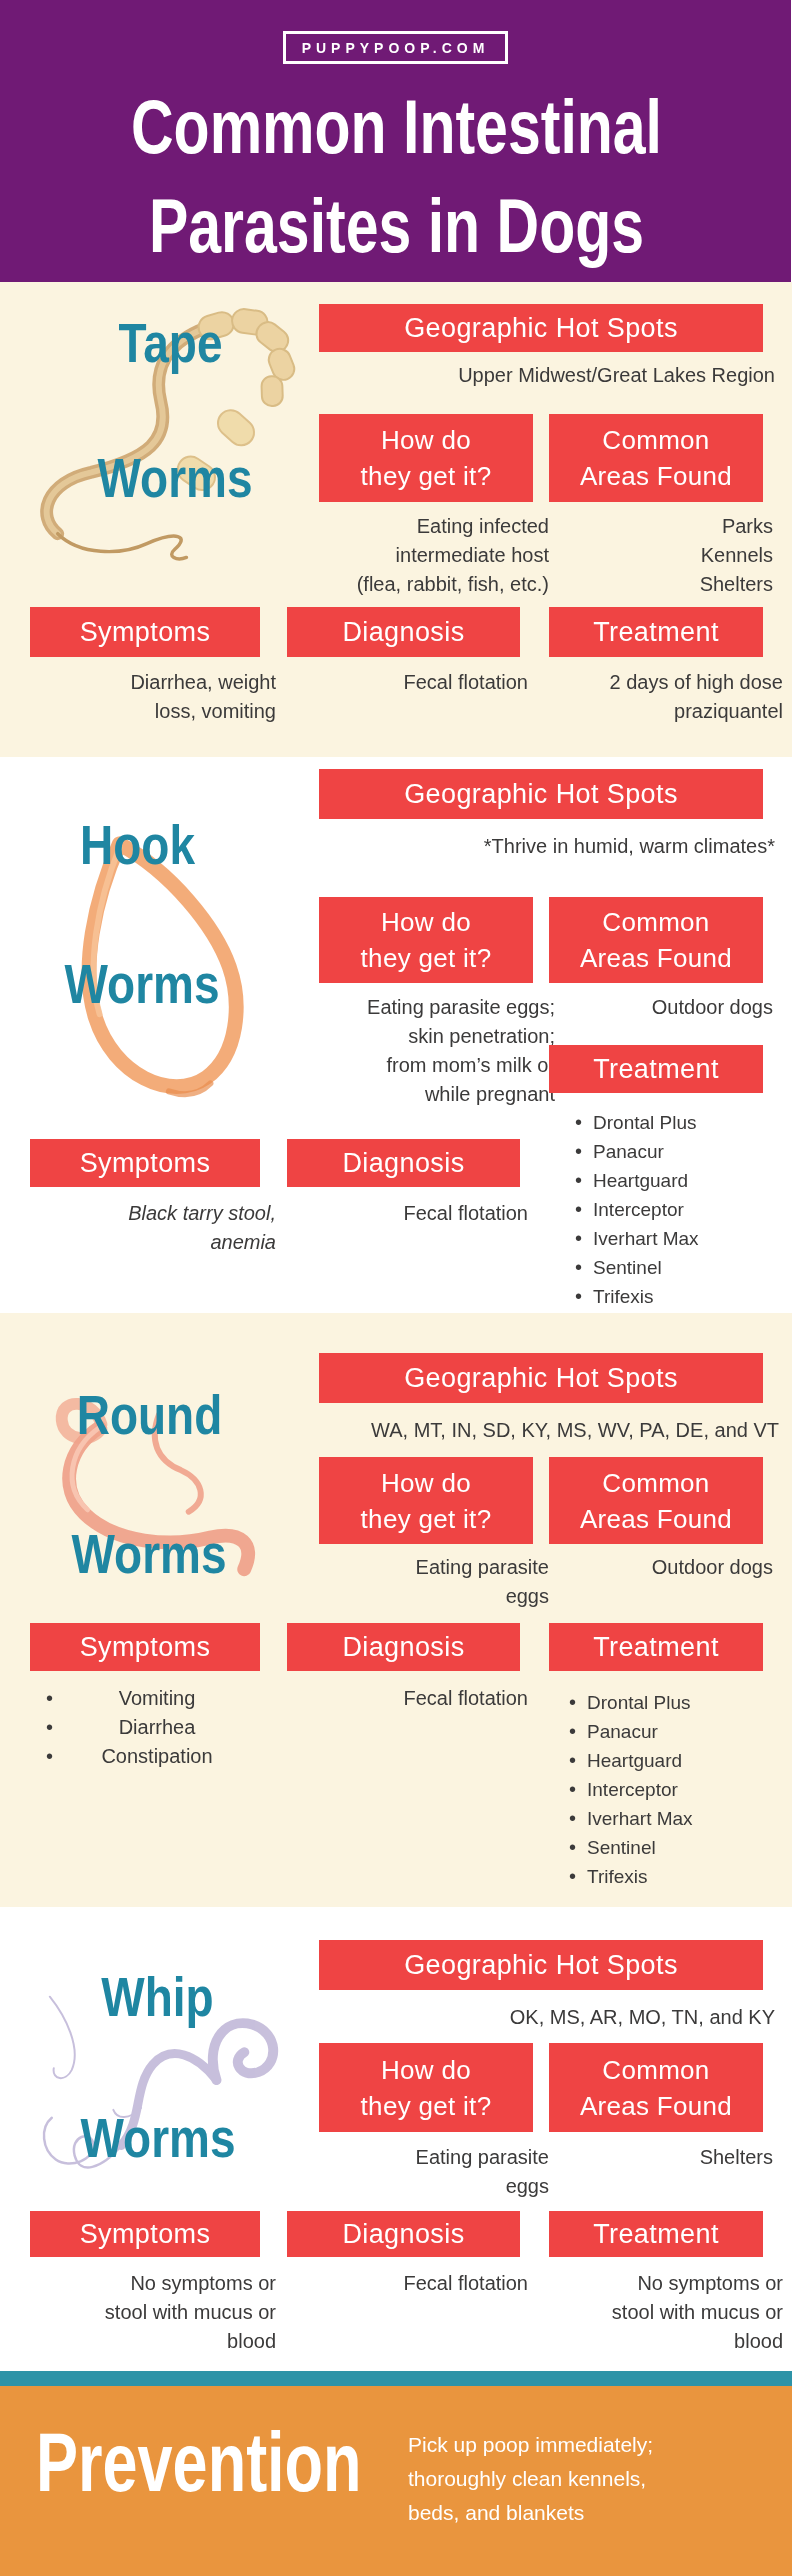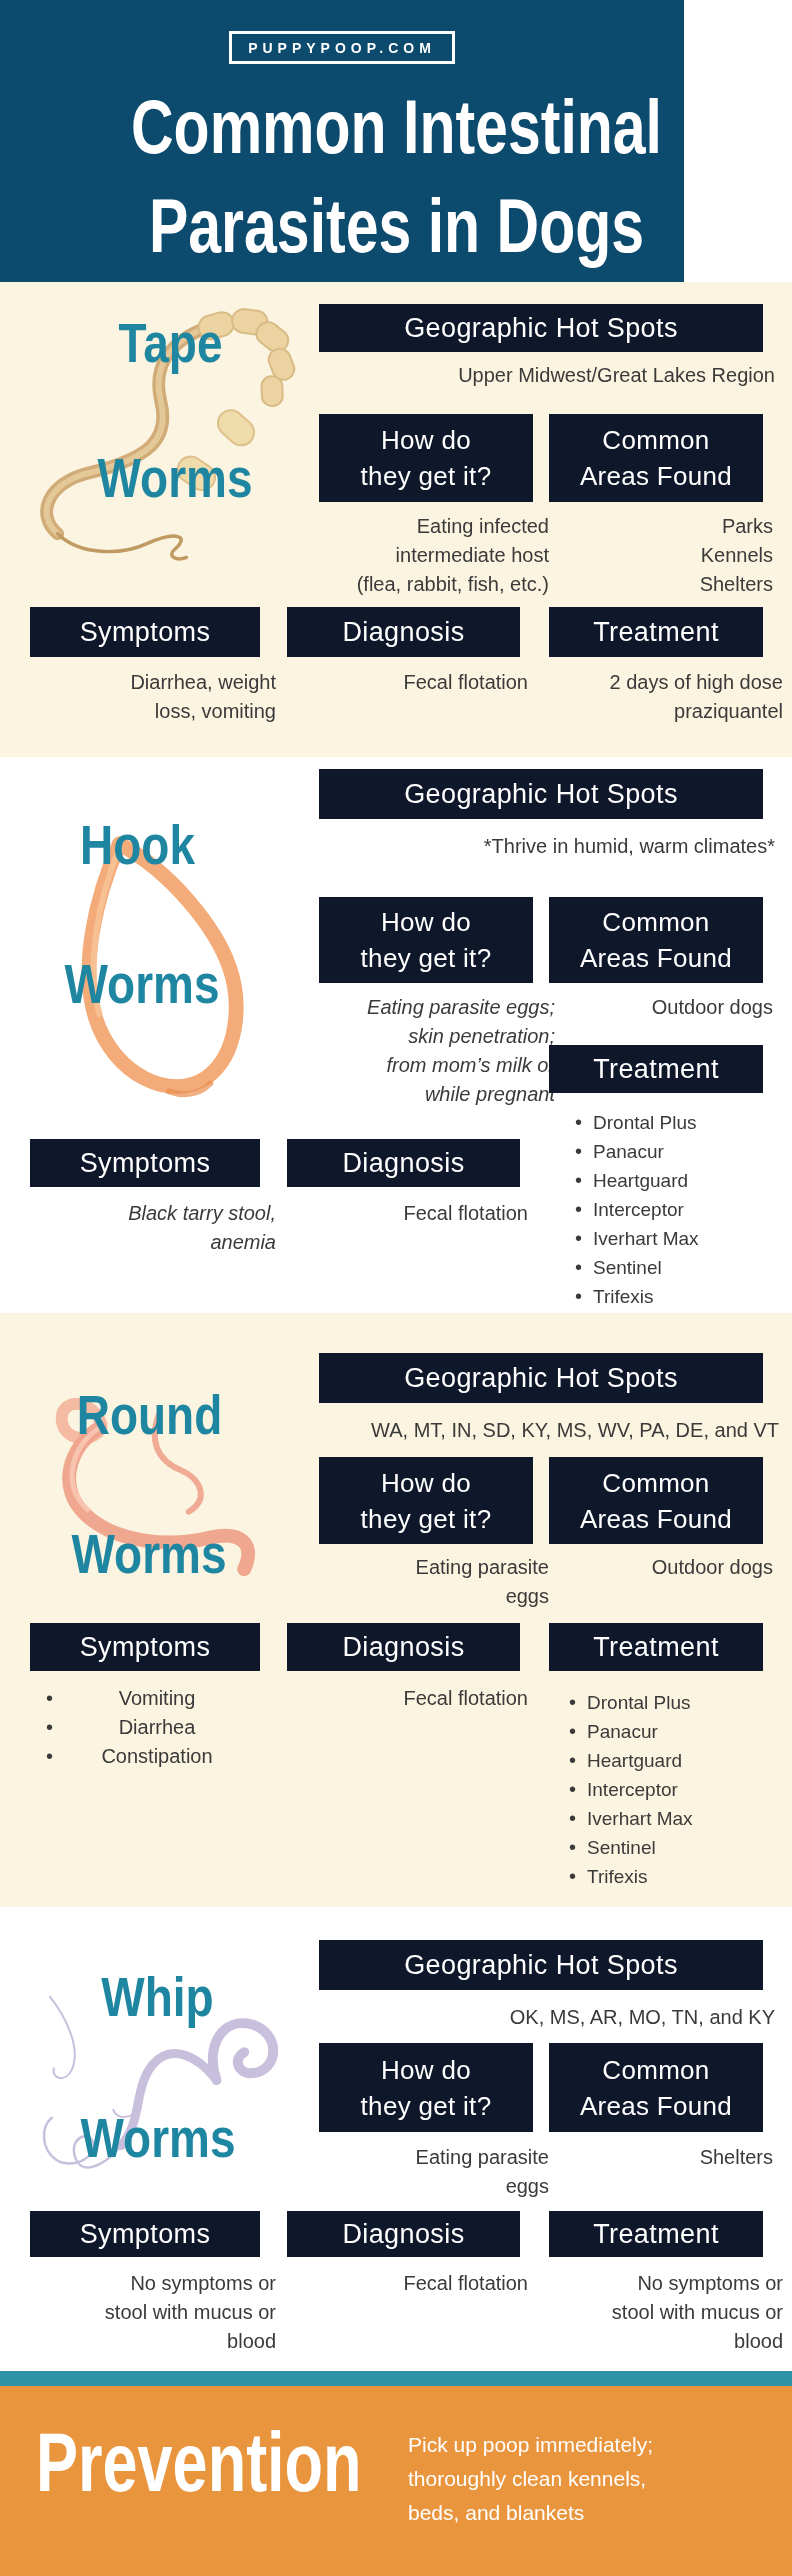--- a/index.html
+++ b/index.html
@@ -1,37 +1,37 @@
 <!DOCTYPE html>
 <html><head>
 <meta charset="utf-8">
 <style>
   html,body{margin:0;padding:0;}
   body{font-family:"Liberation Sans","DejaVu Sans",sans-serif;}
   #poster{position:relative;width:793px;height:2576px;overflow:hidden;background:#ffffff;}
   .abs{position:absolute;}
   
-  .header{left:0;top:0;width:684px;height:282px;background:#0c4a6e;}
+  .header{left:0;top:0;width:791px;height:282px;background:#701a75;}
   .badge{left:0;right:0;top:31px;text-align:center;}
   .badge span{display:inline-block;border:3px solid #ffffff;padding:6px 16px 5px 16px;
     color:#ffffff;font-size:14px;font-weight:700;letter-spacing:5px;}
   .big-title{left:0;width:793px;top:79px;text-align:center;color:#ffffff;
     font-size:59px;font-weight:700;line-height:77px;transform:scaleY(1.28);transform-origin:50% 0;}
   
   .sec-tape {left:0;top:282px; width:793px;height:475px;background:#fbf4e0;}
   .sec-hook {left:0;top:757px; width:793px;height:556px;background:#ffffff;}
   .sec-round{left:0;top:1313px;width:793px;height:594px;background:#fbf4e0;padding-left:36px;}
   .sec-whip {left:0;top:1907px;width:793px;height:464px;background:#ffffff;}
   .band{left:0;top:2371px;width:793px;height:15px;background:#2e93a7;}
   .footer{left:0;top:2386px;width:793px;height:190px;background:#e9953e;}
   
   .worm-name{color:#1f86a2;font-size:46px;font-weight:700;text-align:center;
     transform:scaleY(1.22);transform-origin:50% 0;white-space:nowrap;}
   
-  .box{background:#0f172a;color:#ffffff;text-align:center;}
+  .box{background:#ef4444;color:#ffffff;text-align:center;}
   .box-1line{font-size:27px;letter-spacing:0.4px;display:flex;align-items:center;justify-content:center;}
   .box-2line{font-size:26px;letter-spacing:0.3px;line-height:36px;display:flex;flex-direction:column;
     align-items:center;justify-content:center;}
   
   .btxt{color:#3b3a3a;font-size:20px;line-height:29px;text-align:right;}
   
   ul.blist{list-style:none;margin:4px;padding:0;color:#3b3a3a;font-size:19px;line-height:29px;text-align:left;}
   ul.blist li::before{content:"\2022";margin-right:11px;font-size:20px;}
   
   ul.clist{list-style:none;margin:0;padding:0;color:#3b3a3a;font-size:20px;line-height:29px;}
@@ -140,21 +140,21 @@
     </div>
 
     <div class="abs box box-2line" style="left:319px;top:140px;width:214px;height:86px;">
       <div>How do</div>
       <div>they get it?</div>
     </div>
     <div class="abs box box-2line" style="left:549px;top:140px;width:214px;height:86px;">
       <div>Common</div>
       <div>Areas Found</div>
     </div>
-    <div class="abs btxt" style="left:297px;top:236px;width:258px;font-style:italic;">
+    <div class="abs btxt" style="left:297px;top:236px;width:258px;">
       <div>Eating parasite eggs;</div>
       <div>skin penetration;</div>
       <div>from mom’s milk or</div>
       <div>while pregnant</div>
     </div>
     <div class="abs btxt" style="left:539px;top:236px;width:234px;">Outdoor dogs</div>
 
     <div class="abs box box-1line" style="left:549px;top:288px;width:214px;height:48px;">
       <span>Treatment</span>
     </div>

